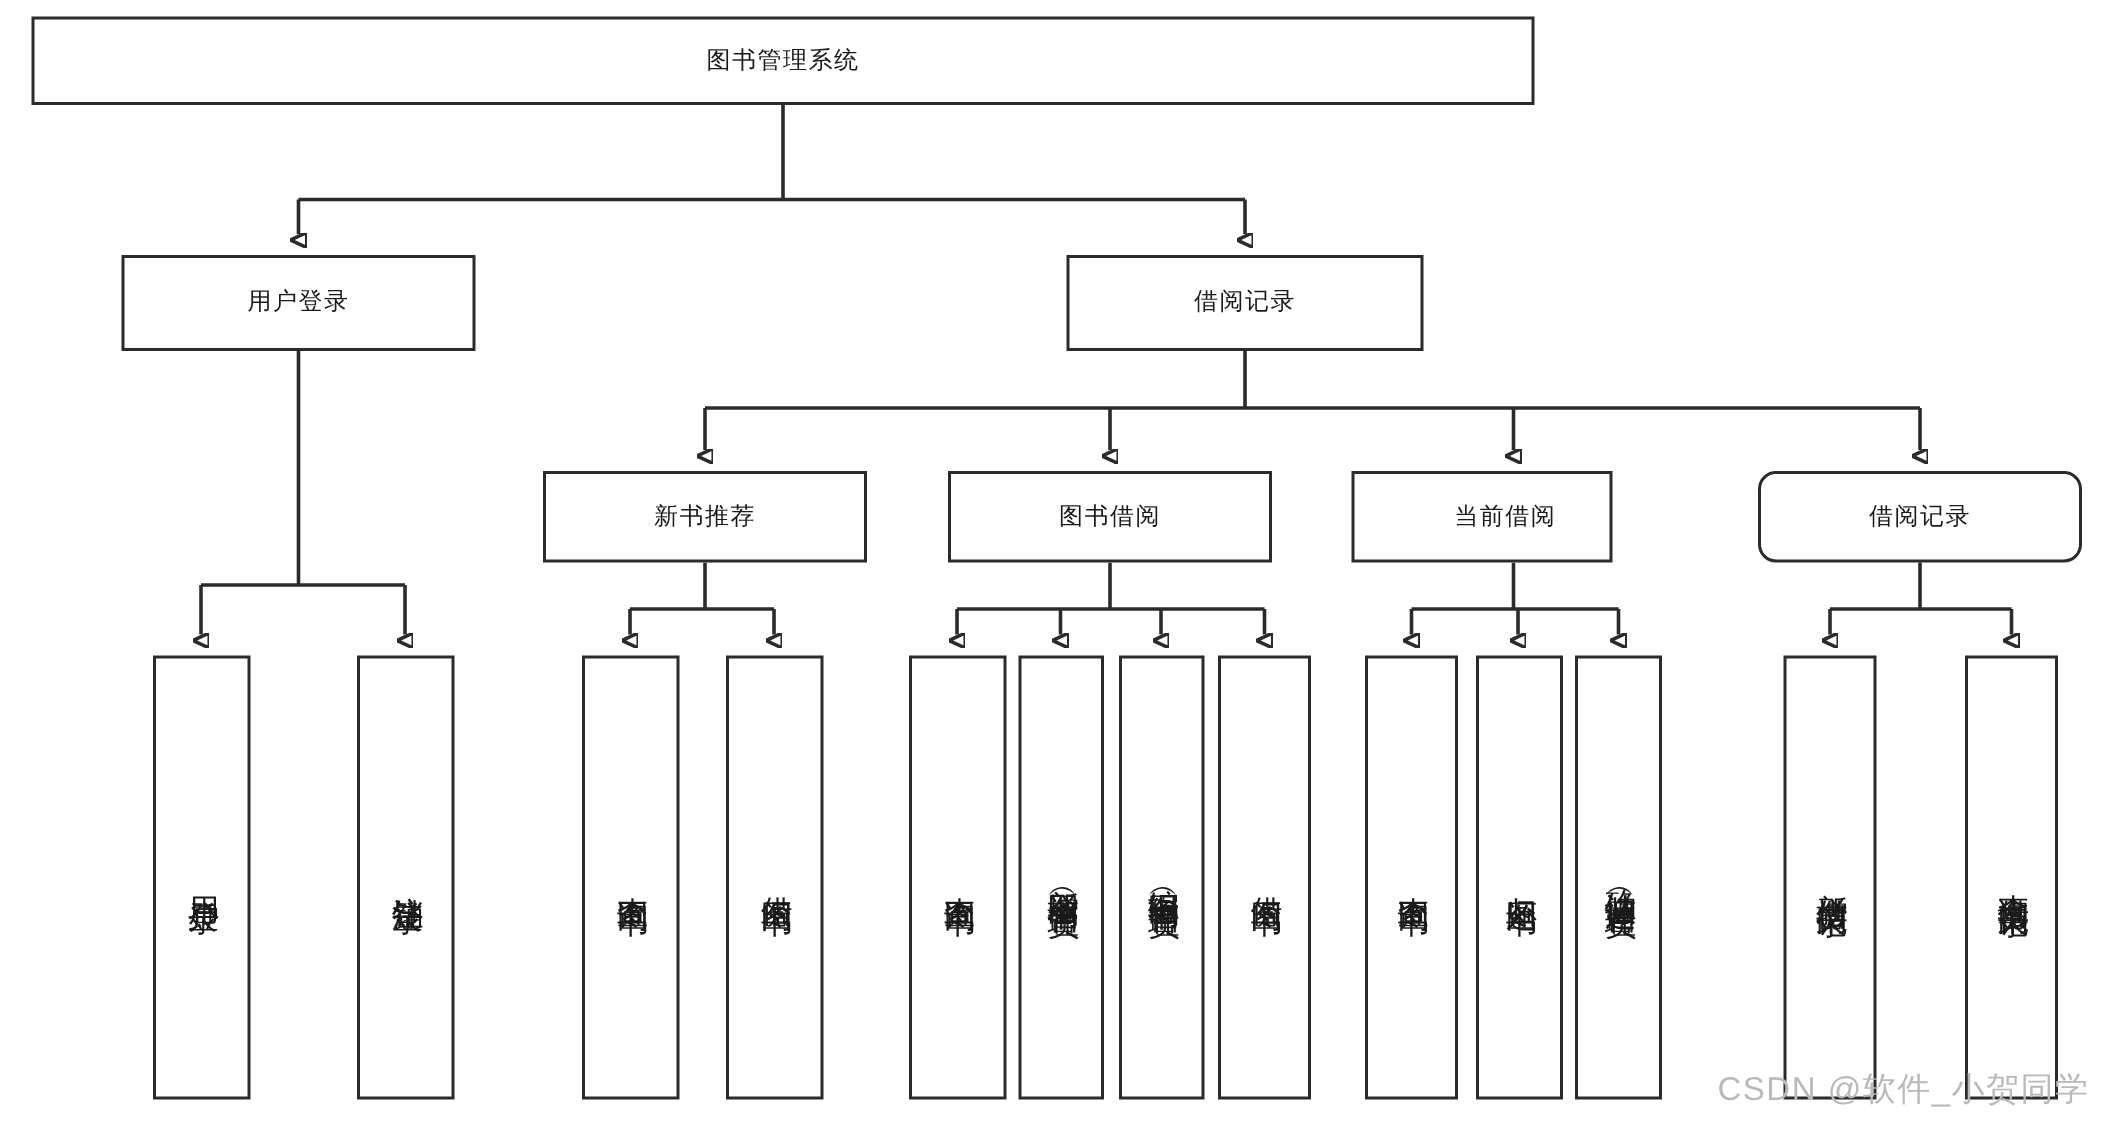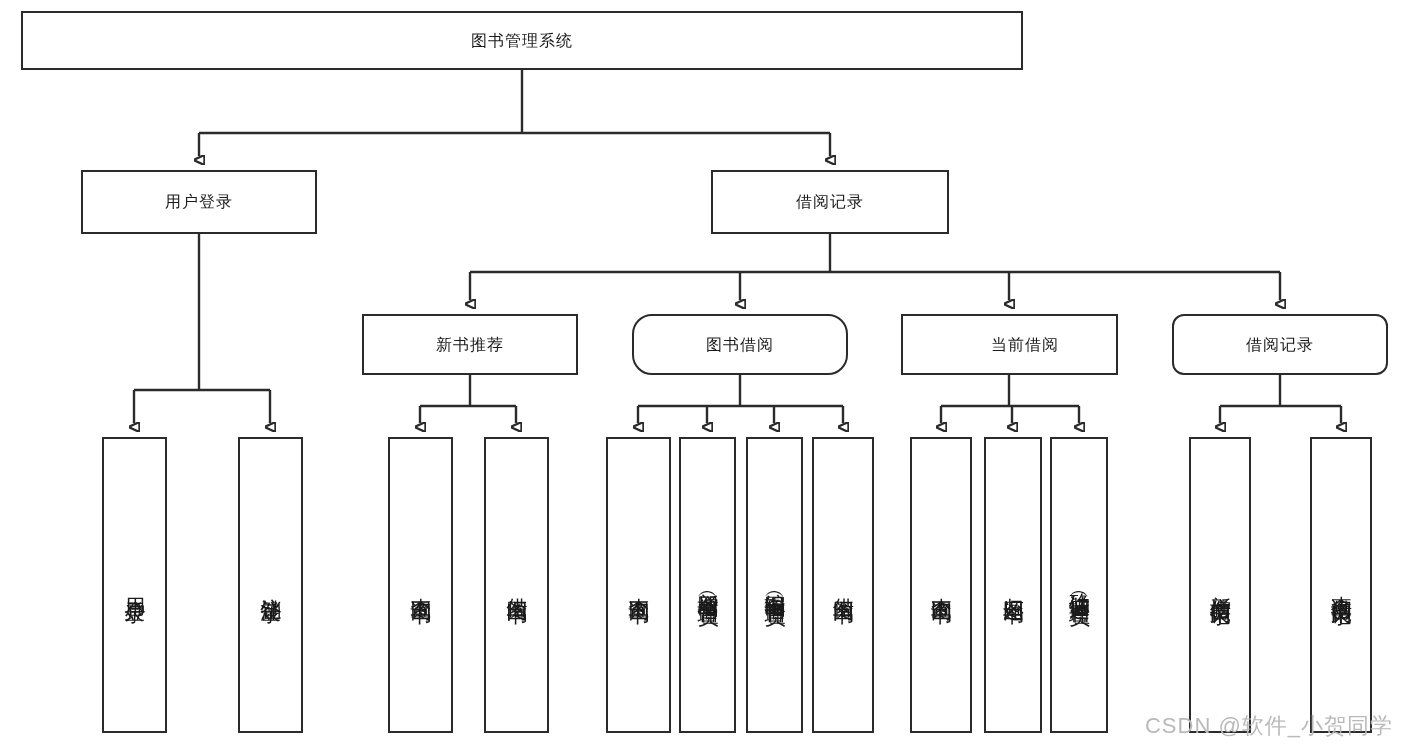--- a/index.html
+++ b/index.html
@@ -127,24 +127,24 @@
   <div class="node h" style="left:81px; top:170px; width:236px; height:64px;">
     <span>用户登录</span>
   </div>
   <div class="node h" style="left:711px; top:170px; width:238px; height:64px;">
     <span>借阅记录</span>
   </div>
 
   <div class="node h" style="left:362px; top:314px; width:216px; height:61px;">
     <span>新书推荐</span>
   </div>
-  <div class="node h" style="left:632px; top:314px; width:216px; height:61px;border-radius:20px;">
+  <div class="node h" style="left:632px; top:314px; width:216px; height:61px;">
     <span>图书借阅</span>
   </div>
-  <div class="node h" style="left:901px; top:314px; width:217px; height:61px;padding-left:31px;">
+  <div class="node h" style="left:901px; top:314px; width:174px; height:61px;padding-left:31px;">
     <span>当前借阅</span>
   </div>
   <div class="node h" style="left:1172px; top:314px; width:216px; height:61px;border-radius:12px;">
     <span>借阅记录</span>
   </div>
 
   <div class="node v" style="left:102px; top:437px; width:65px; height:296px;">
     <span>用户登录</span>
   </div>
   <div class="node v" style="left:238px; top:437px; width:65px; height:296px;">

